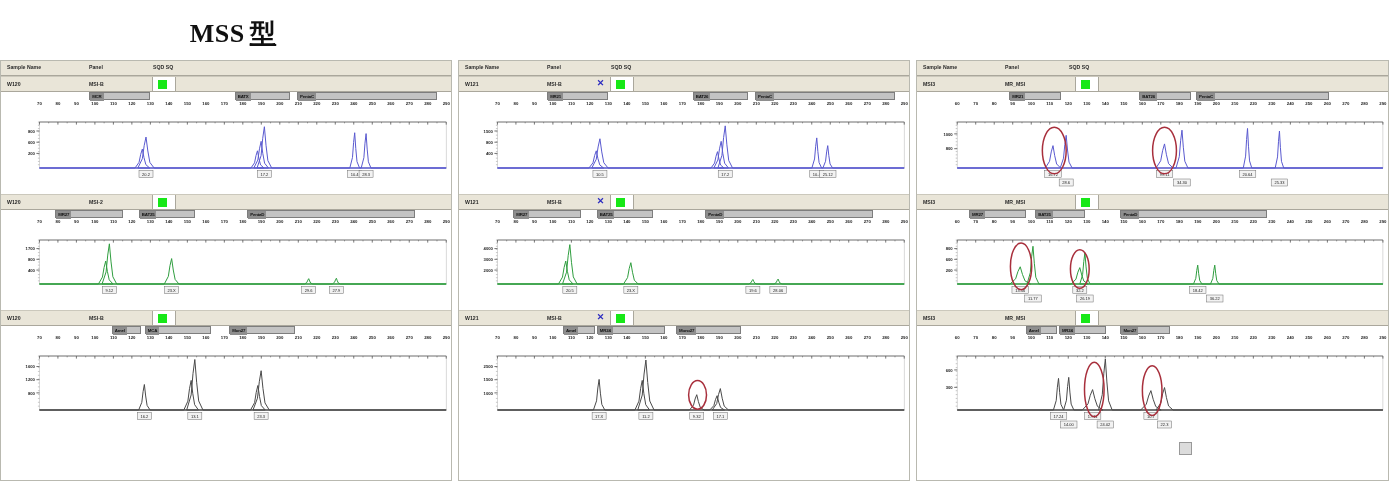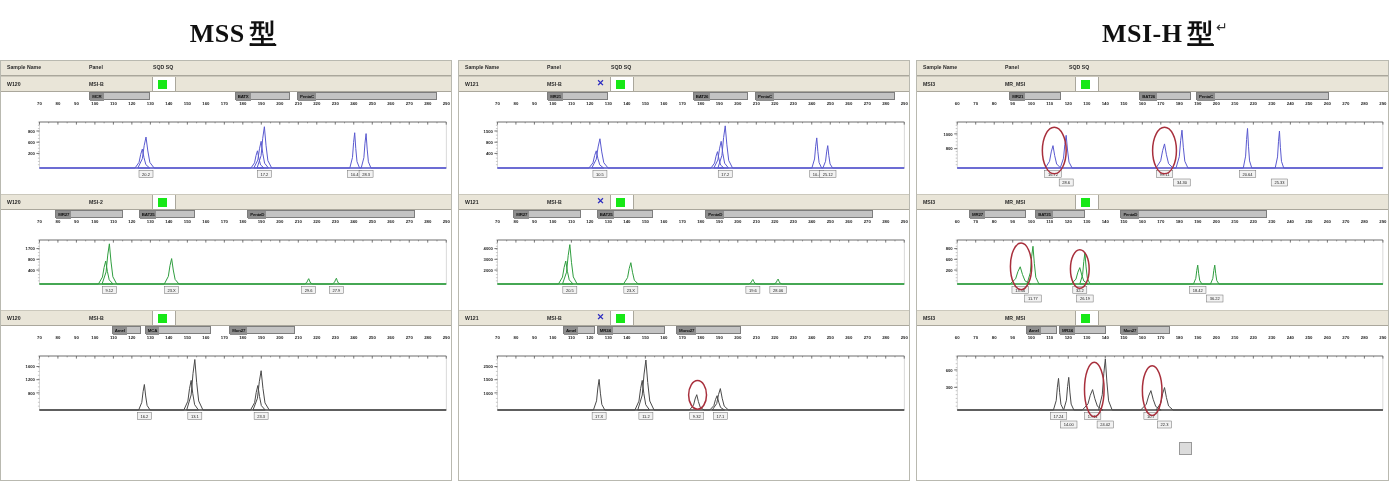--- a/index.html
+++ b/index.html
@@ -59,23 +59,20 @@
   .wm-icon{position:absolute;right:248px;bottom:26px;width:11px;height:11px;border:1px solid #999;background:#dcdcdc;}
 </style>
 </head>
 <body>
 
 <div class="figure">
 
   <div class="titles">
     <div class="title" id="t0">
       <span>MSS</span><span class="cn">型</span>
-    </div>
-    <div class="title" id="t2">
-      <span>MSI-H</span><span class="cn">型</span><span class="pilcrow">↵</span>
     </div>
   </div>
 
   <div class="panels" id="panels">
       <div class="panel p0">
         <div class="colhead">
           <div class="ch c0">Sample Name</div>
           <div class="ch c1">Panel</div>
           <div class="ch c2">SQD SQ</div>
         </div>

